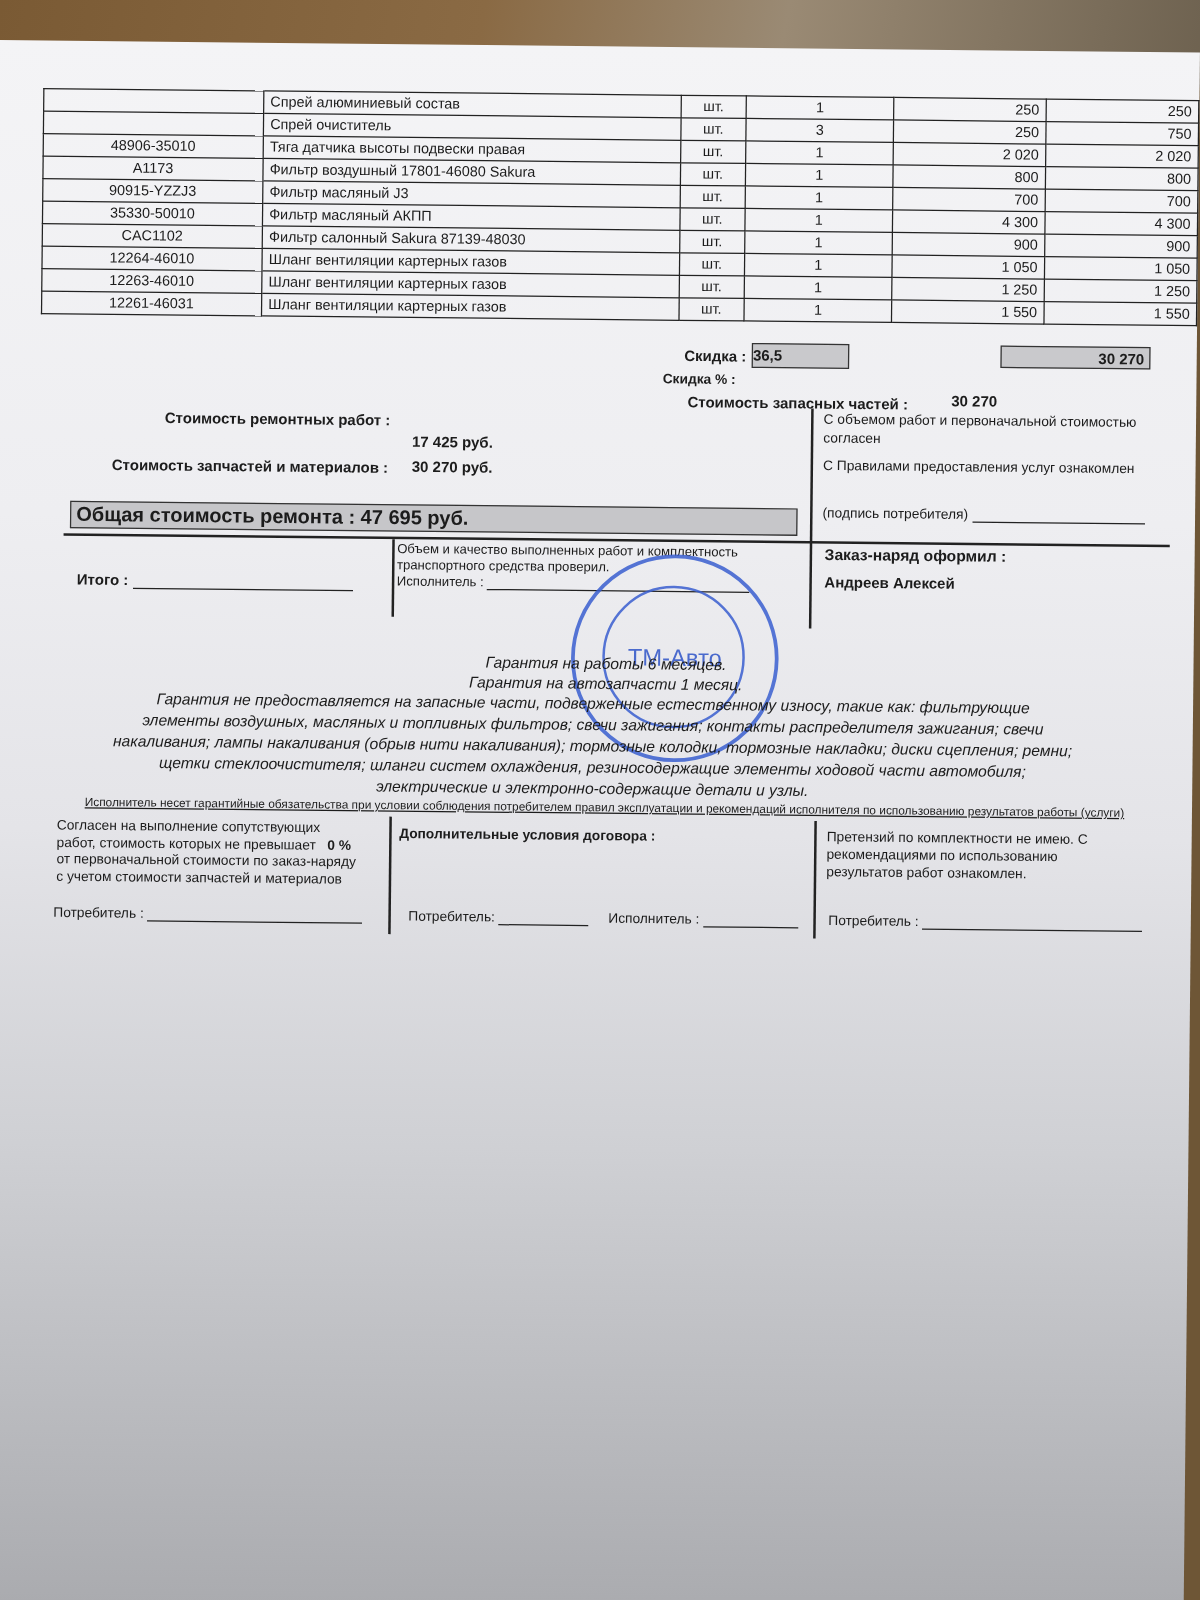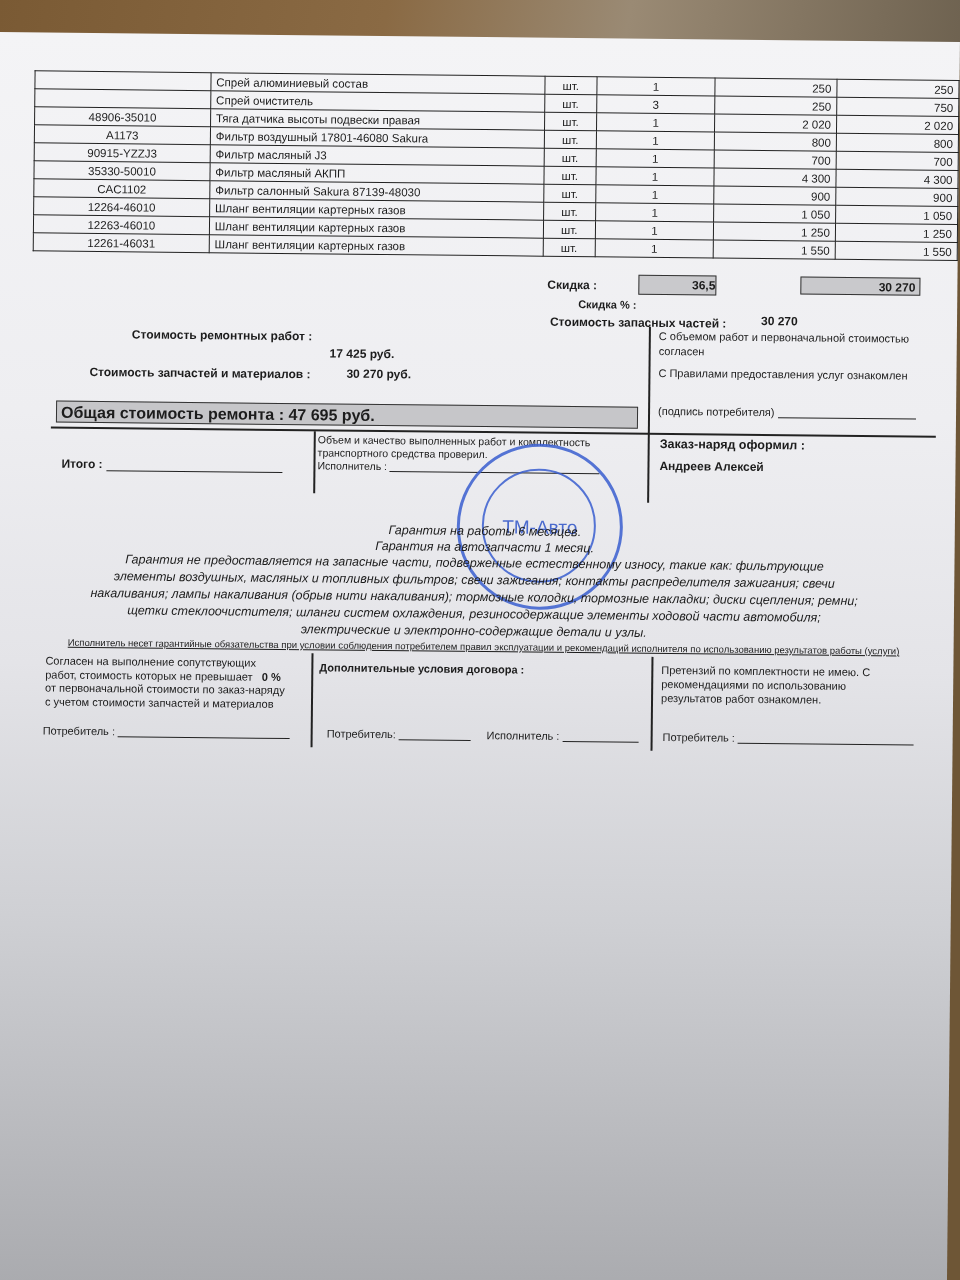--- a/index.html
+++ b/index.html
@@ -117,30 +117,30 @@
           <td class="name">Шланг вентиляции картерных газов</td>
           <td class="unit">шт.</td>
           <td class="qty">1</td>
           <td class="price">1 550</td>
           <td class="sum">1 550</td>
         </tr>
       </tbody>
   </table>
 
   <div class="abs bold" style="left:550px;top:240px;font-size:12px;">Скидка :</div>
-  <div class="abs bold grey" style="left:641px;top:236px;width:76px;height:18px;text-align:right;font-size:12px;line-height:18px;">36,5</div>
+  <div class="abs bold grey" style="left:604px;top:236px;width:76px;height:18px;text-align:left;font-size:12px;line-height:18px;">36,5</div>
   <div class="abs bold grey" style="left:803px;top:236px;width:120px;height:18px;text-align:right;padding-right:4px;font-size:12px;line-height:18px;box-sizing:border-box;">30 270</div>
-  <div class="abs bold small" style="left:581px;top:260px;">Скидка % :</div>
+  <div class="abs bold small" style="left:533px;top:260px;">Скидка % :</div>
   <div class="abs bold" style="left:553px;top:277px;font-size:12px;">Стоимость запасных частей :</div>
   <div class="abs bold" style="left:764px;top:274px;font-size:12px;">30 270</div>
 
   <div class="abs bold" style="left:135px;top:294px;font-size:12px;">Стоимость ремонтных работ :</div>
   <div class="abs bold" style="left:333px;top:294px;font-size:12px;margin-top:17px;">17 425 руб.</div>
   <div class="abs bold" style="left:93px;top:332px;font-size:12px;">Стоимость запчастей и материалов :</div>
-  <div class="abs bold" style="left:350px;top:331px;font-size:12px;">30 270 руб.</div>
+  <div class="abs bold" style="left:333px;top:331px;font-size:12px;">30 270 руб.</div>
 
   <div class="abs bold" style="left:60px;top:368px;width:582px;height:22px;background:#c6c6c9;border:1.3px solid #333;font-size:16px;line-height:22px;padding-left:4px;box-sizing:border-box;">Общая стоимость ремонта : 47 695 руб.</div>
 
   <div class="vline" style="left:652px;top:288px;height:176px;"></div>
   <div class="hline" style="left:55px;top:394px;width:885px;"></div>
   <div class="vline" style="left:318px;top:396px;height:62px;"></div>
 
   <div class="abs small" style="left:662px;top:290px;width:270px;line-height:15px;">С объемом работ и первоначальной стоимостью согласен</div>
   <div class="abs small" style="left:662px;top:328px;">С Правилами предоставления услуг ознакомлен</div>
   <div class="abs small" style="left:662px;top:366px;">

